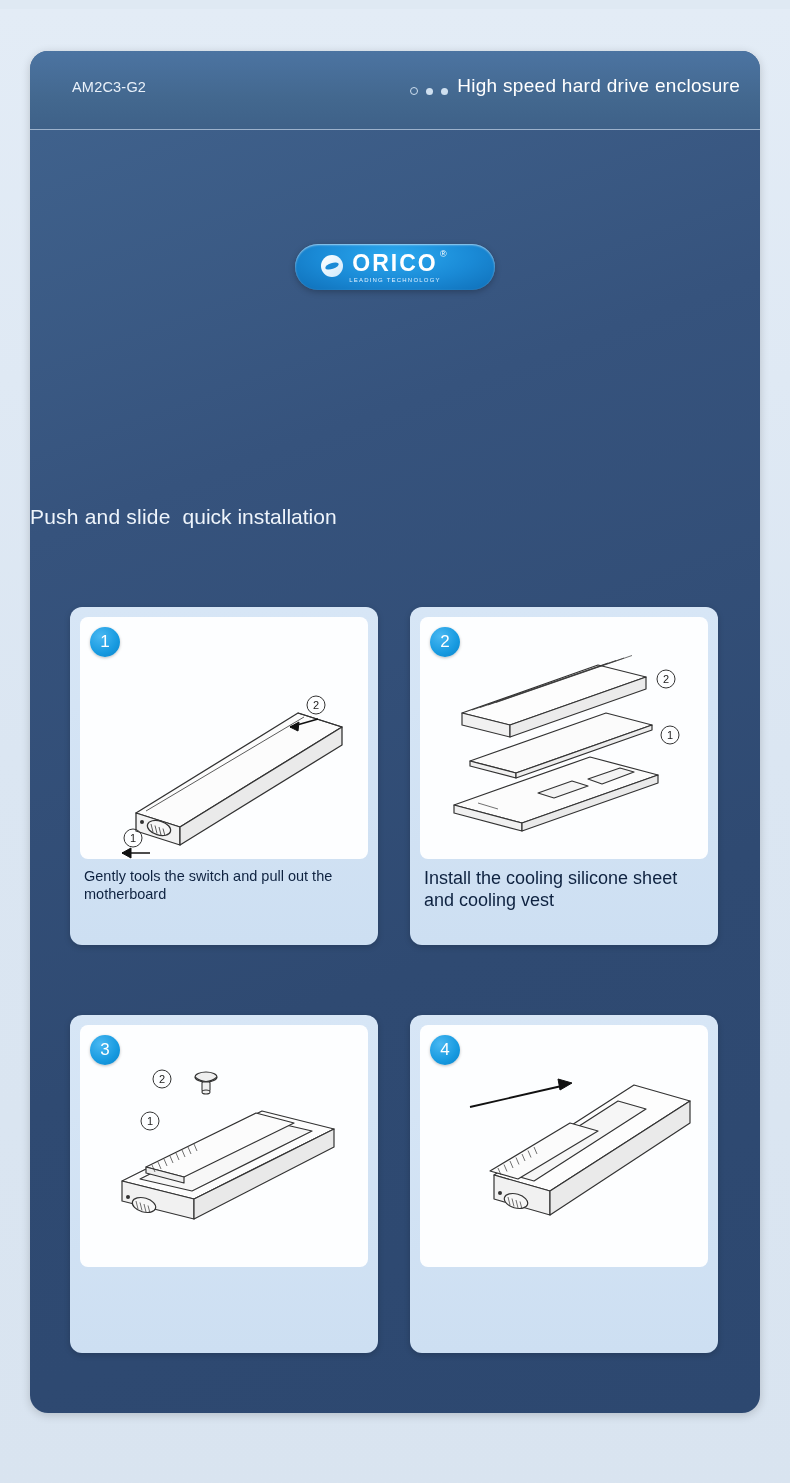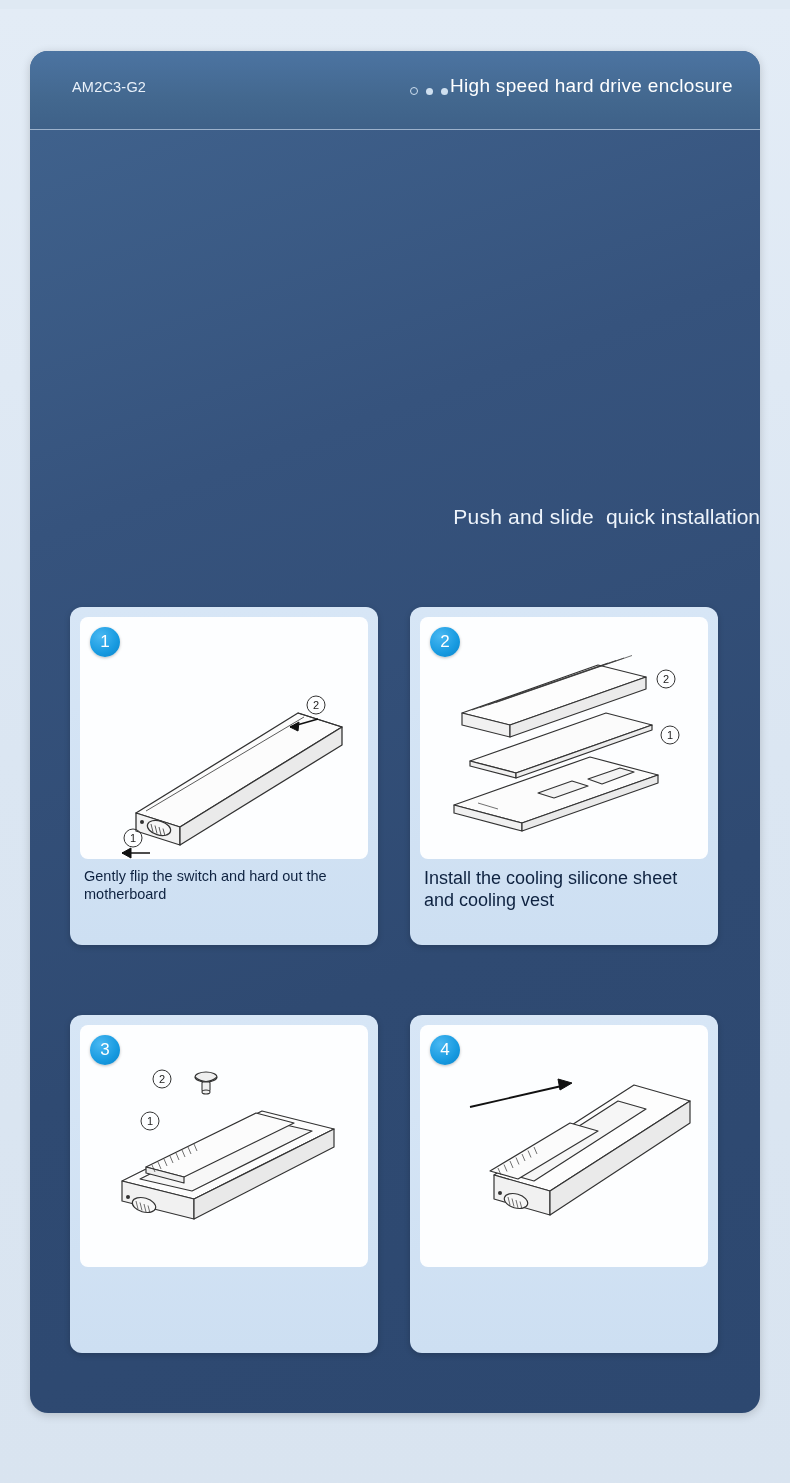--- a/index.html
+++ b/index.html
@@ -66,21 +66,21 @@
     background: transparent;
     border: 1.5px solid #cfe0f0;
     width: 6px;
     height: 6px;
   }
   .header .subtitle {
     position: absolute;
     left: 420px;
     top: 24px;
     width: 290px;
-    text-align: left;
+    text-align: right;
     color: #ffffff;
     font-size: 19px;
     letter-spacing: 0.3px;
   }
 
   
   .body {
     position: relative;
     width: 100%;
     height: 1284px;
@@ -152,21 +152,21 @@
     text-align: center;
     color: #ffffff;
     font-size: 38px;
     font-weight: normal;
     letter-spacing: 0.2px;
   }
   .h2 {
     position: absolute;
     top: 375px;
     width: 100%;
-    text-align: right;
+    text-align: left;
     color: #eef4fb;
     font-size: 21px;
     font-weight: normal;
   }
   .h2 .a { letter-spacing: 0.2px; }
   .h2 .b { margin-left: 12px; }
 
   
   .card {
     position: absolute;
@@ -227,20 +227,27 @@
       <div class="dots">
         <i class="hollow"></i>
         <i></i>
         <i></i>
       </div>
       <div class="subtitle">High speed hard drive enclosure</div>
     </div>
 
     <div class="body">
 
+      <div class="logo-pill">
+        <div class="logo-swoosh"></div>
+        <div class="brand">
+          <span>ORICO</span><span class="reg">®</span>
+        </div>
+        <div class="tag">LEADING TECHNOLOGY</div>
+      </div>
 
       <div class="h2">
         <span class="a">Push and slide</span><span class="b">quick installation</span>
       </div>
 
       <div class="card c1">
         <div class="art">
           <div class="badge">1</div>
           <svg width="288" height="242" viewBox="0 0 288 242">
             <g fill="none" stroke="#333" stroke-width="1.3" stroke-linejoin="round">
@@ -276,21 +283,21 @@
             <text x="236" y="92" font-size="11" text-anchor="middle" fill="#222" font-family="Liberation Sans, sans-serif">2</text>
 
             <g stroke="#111" fill="#111">
               <path d="M70,236 L42,236" stroke-width="1.6" fill="none"></path>
               <polygon points="42,236 51,231 51,241"></polygon>
             </g>
             <circle cx="53" cy="221" r="9" fill="none" stroke="#333" stroke-width="1"></circle>
             <text x="53" y="225" font-size="11" text-anchor="middle" fill="#222" font-family="Liberation Sans, sans-serif">1</text>
           </svg>
         </div>
-        <div class="caption small">Gently flip the switch and hard out the motherboard</div>
+        <div class="caption small">Gently tools the switch and pull out the motherboard</div>
       </div>
 
       <div class="card c2">
         <div class="art">
           <div class="badge">2</div>
           <svg width="288" height="242" viewBox="0 0 288 242">
             <g fill="none" stroke="#333" stroke-width="1.2" stroke-linejoin="round">
 
               <polygon points="42,96 178,48 226,60 90,108" fill="#fdfdfd"></polygon>
               <polygon points="42,96 90,108 90,120 42,108" fill="#f1f1f1"></polygon>

